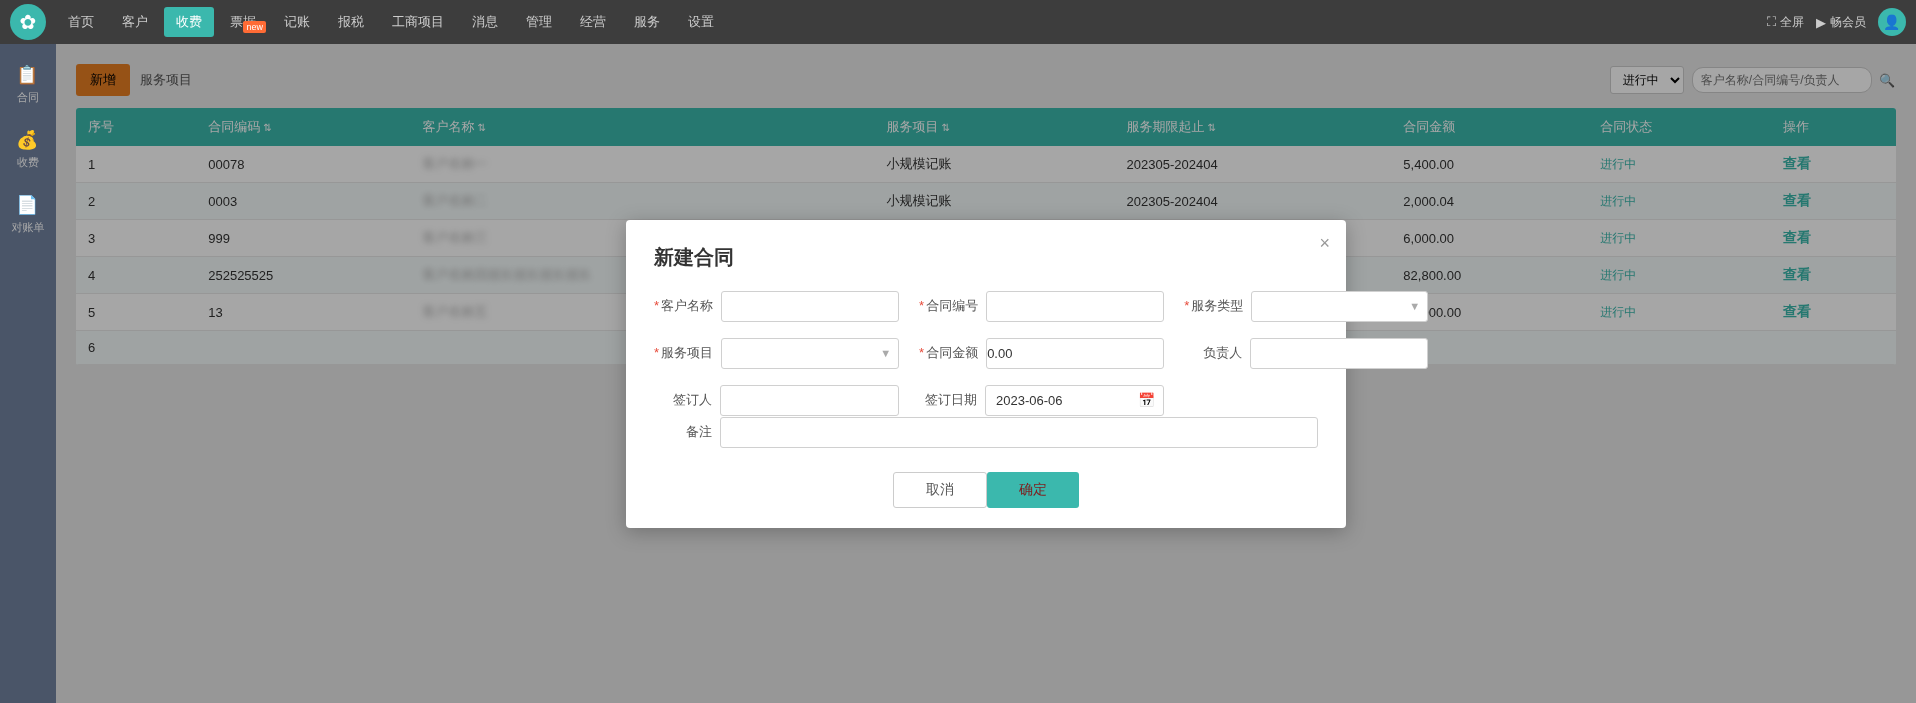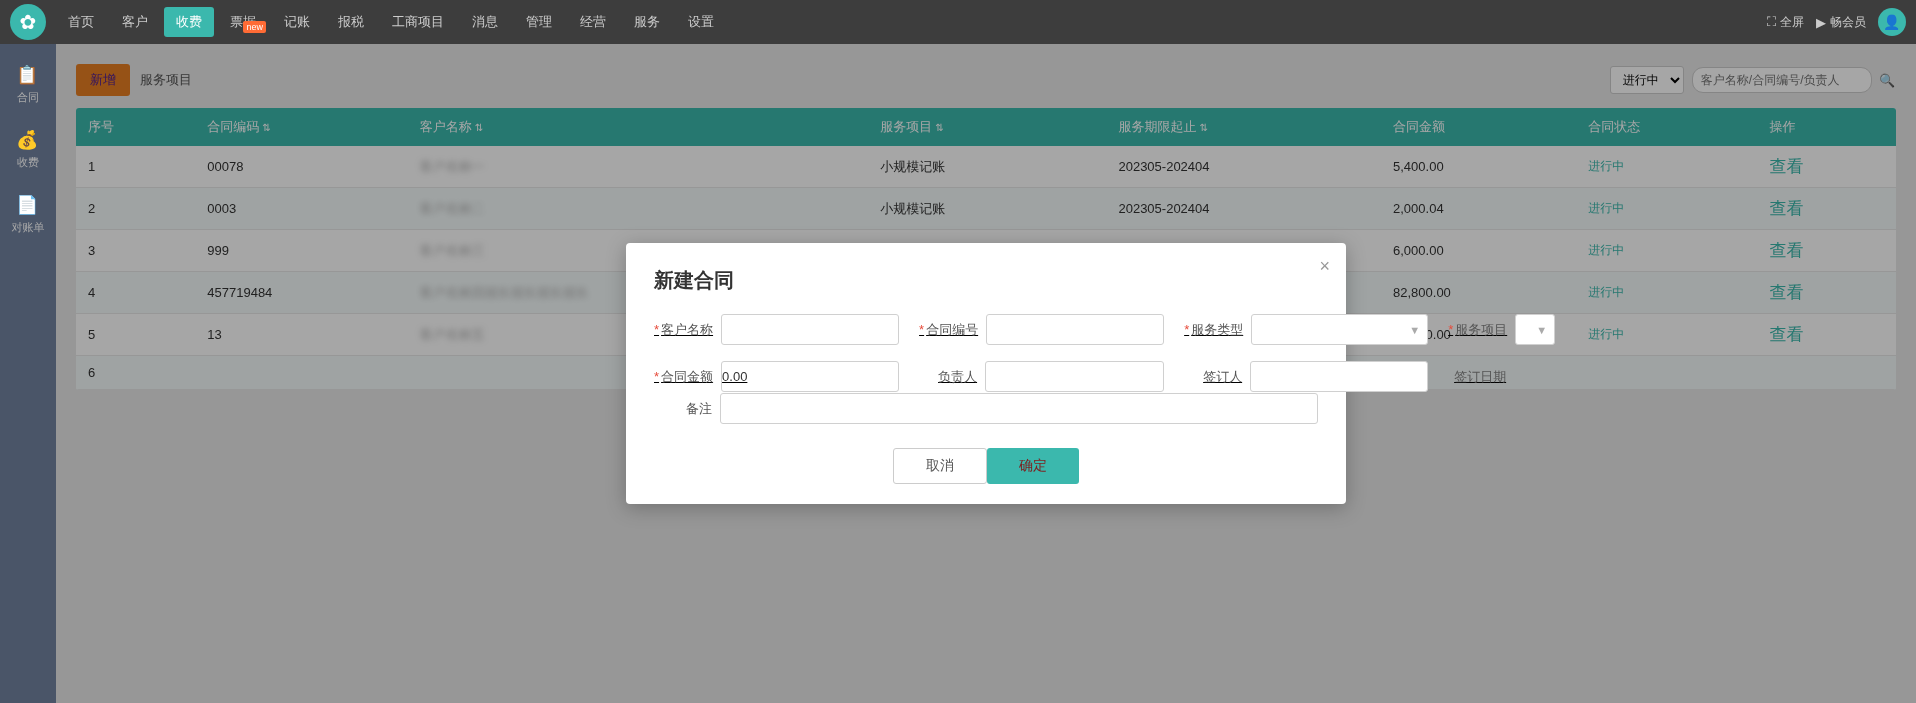--- a/index.html
+++ b/index.html
@@ -127,21 +127,21 @@
 
     
     .table-controls {
       display: flex;
       align-items: center;
       gap: 10px;
       margin-bottom: 12px;
     }
     .btn-new {
       background: #e67e22;
-      color: #4c1d95;
+      color: #000000;
       border: none;
       padding: 7px 14px;
       border-radius: 3px;
       cursor: pointer;
       font-size: 13px;
     }
     .table-label {
       font-size: 13px;
       color: #555;
     }
@@ -203,21 +203,22 @@
       text-shadow: 0 0 6px #aaa;
       user-select: none;
     }
     .status-tag {
       color: #3bb8ad;
       font-size: 12px;
     }
     .action-link {
       color: #3bb8ad;
       cursor: pointer;
-      font-size: 17px;
+      font-size: 14px;
+      font-weight: bold;
     }
     .sort-icon { font-size: 10px; color: #fff; margin-left: 3px; }
 
     
     .modal-overlay {
       position: absolute;
       top: 0; left: 0; right: 0; bottom: 0;
       background: rgba(0,0,0,0.35);
       display: flex;
       align-items: center;
@@ -242,23 +243,22 @@
       position: absolute;
       top: 14px; right: 16px;
       font-size: 18px;
       color: #999;
       cursor: pointer;
       line-height: 1;
     }
 
     .form-grid {
       display: grid;
-      grid-template-columns: 1fr 1fr 1fr 1fr;
+      grid-template-columns: 1fr 1fr 1fr;
       gap: 16px 20px;
-      text-decoration: underline;
     }
     .form-row {
       display: flex;
       align-items: center;
       gap: 8px;
     }
     .form-label {
       font-size: 13px;
       color: #555;
       white-space: nowrap;
@@ -460,21 +460,21 @@
           <td>999</td>
           <td class="blurred">客户名称三</td>
           <td>小规模记账</td>
           <td>202305-202404</td>
           <td>6,000.00</td>
           <td><span class="status-tag">进行中</span></td>
           <td><span class="action-link">查看</span></td>
         </tr>
         <tr>
           <td>4</td>
-          <td>457719484</td>
+          <td>252525525</td>
           <td class="blurred">客户名称四很长很长很长很长</td>
           <td>一般纳税人...</td>
           <td>201807-202403</td>
           <td>82,800.00</td>
           <td><span class="status-tag">进行中</span></td>
           <td><span class="action-link">查看</span></td>
         </tr>
         <tr>
           <td>5</td>
           <td>13</td>
@@ -555,20 +555,24 @@
             <input class="form-input" type="text" style="">
           </div>
 
           <div class="form-row">
             <span class="form-label">签订人</span>
             <input class="form-input" type="text" style="">
           </div>
 
           <div class="form-row">
             <span class="form-label">签订日期</span>
+            <div class="date-wrapper">
+              <input class="form-input" type="text" style="padding-right: 28px;" value="2023-06-06">
+              <span class="date-icon">📅</span>
+            </div>
           </div>
 
         </div>
 
         <div class="form-row" style="margin-top:1px;">
           <span class="form-label">备注</span>
           <input class="form-input" type="text" style="flex: 1 1 0%;">
         </div>
 
         <div class="modal-footer">

